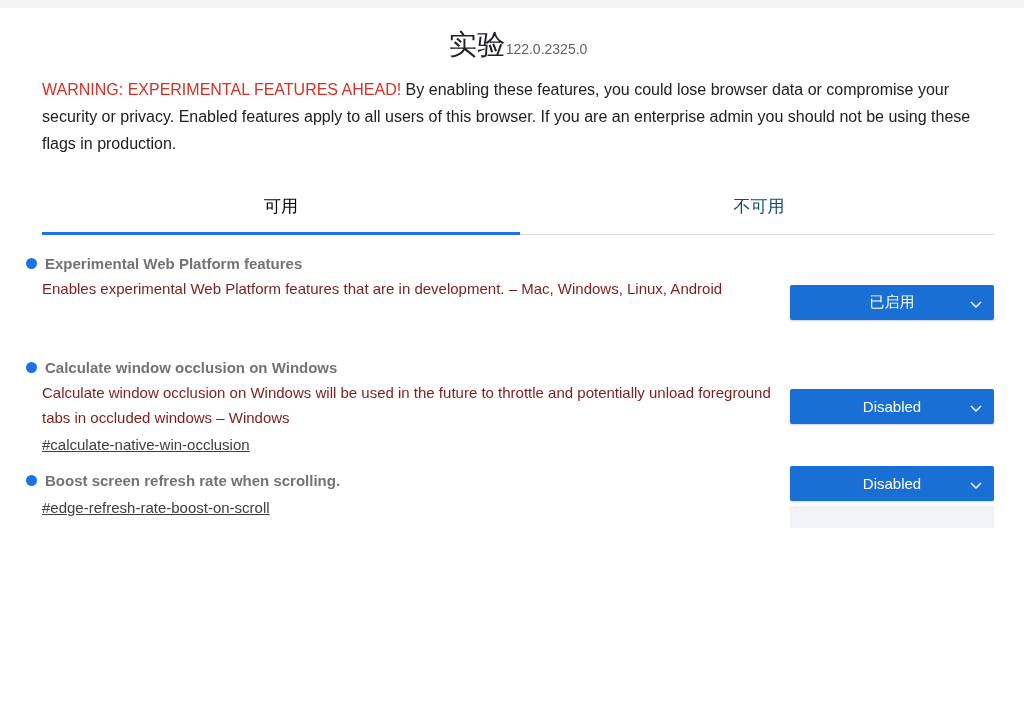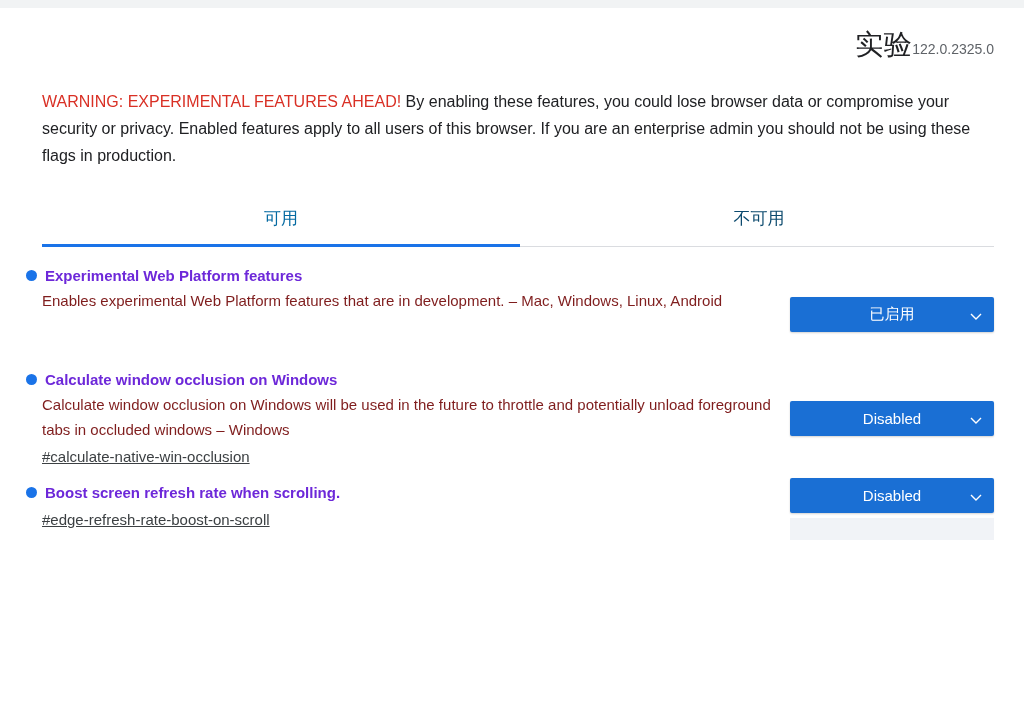--- a/index.html
+++ b/index.html
@@ -23,36 +23,36 @@
   }
   .topbar {
     height: 8px;
     background: #f1f3f4;
     width: 1024px;
     margin-left: -42px;
   }
   .header-row {
     display: flex;
     align-items: baseline;
-    justify-content: flex-end;
+    justify-content: center;
     padding-top: 18px;
   }
   .page-title {
     font-size: 28px;
     font-weight: 400;
     color: #202124;
     letter-spacing: 0.5px;
   }
   .version {
     font-size: 14px;
     color: #5f6368;
     padding-right: 0px;
   }
   .warning-block {
-    margin-top: 24px;
+    margin-top: 12px;
     font-size: 16px;
     line-height: 27px;
     color: #202124;
     max-width: 950px;
   }
   .warning-lead {
     color: #d93025;
   }
   .tabs {
     margin-top: 28px;
@@ -64,21 +64,21 @@
     flex: 0 0 auto;
     width: 478px;
     text-align: center;
     font-size: 17px;
     padding: 10px 0 16px 0;
     color: #0c4a6e;
     cursor: pointer;
     user-select: none;
   }
   .tab.active {
-    color: #0369a1;
+    color: #000000;
     font-family: Liberation Serif, serif;
   }
   .tab-underline {
     position: absolute;
     left: 0;
     bottom: -1px;
     width: 478px;
     height: 3px;
     background: #1a73e8;
   }
@@ -108,21 +108,21 @@
     height: 11px;
     border-radius: 50%;
     background: #1a73e8;
     flex: 0 0 auto;
     display: inline-block;
     margin-left: -16px;
   }
   .flag-title {
     font-size: 15px;
     font-weight: bold;
-    color: #6d28d9;
+    color: #737373;
   }
   .flag-desc {
     font-size: 15px;
     line-height: 25px;
     color: #7f1d1d;
   }
   .flag-id {
     display: inline-block;
     margin-top: 6px;
     font-size: 15px;

